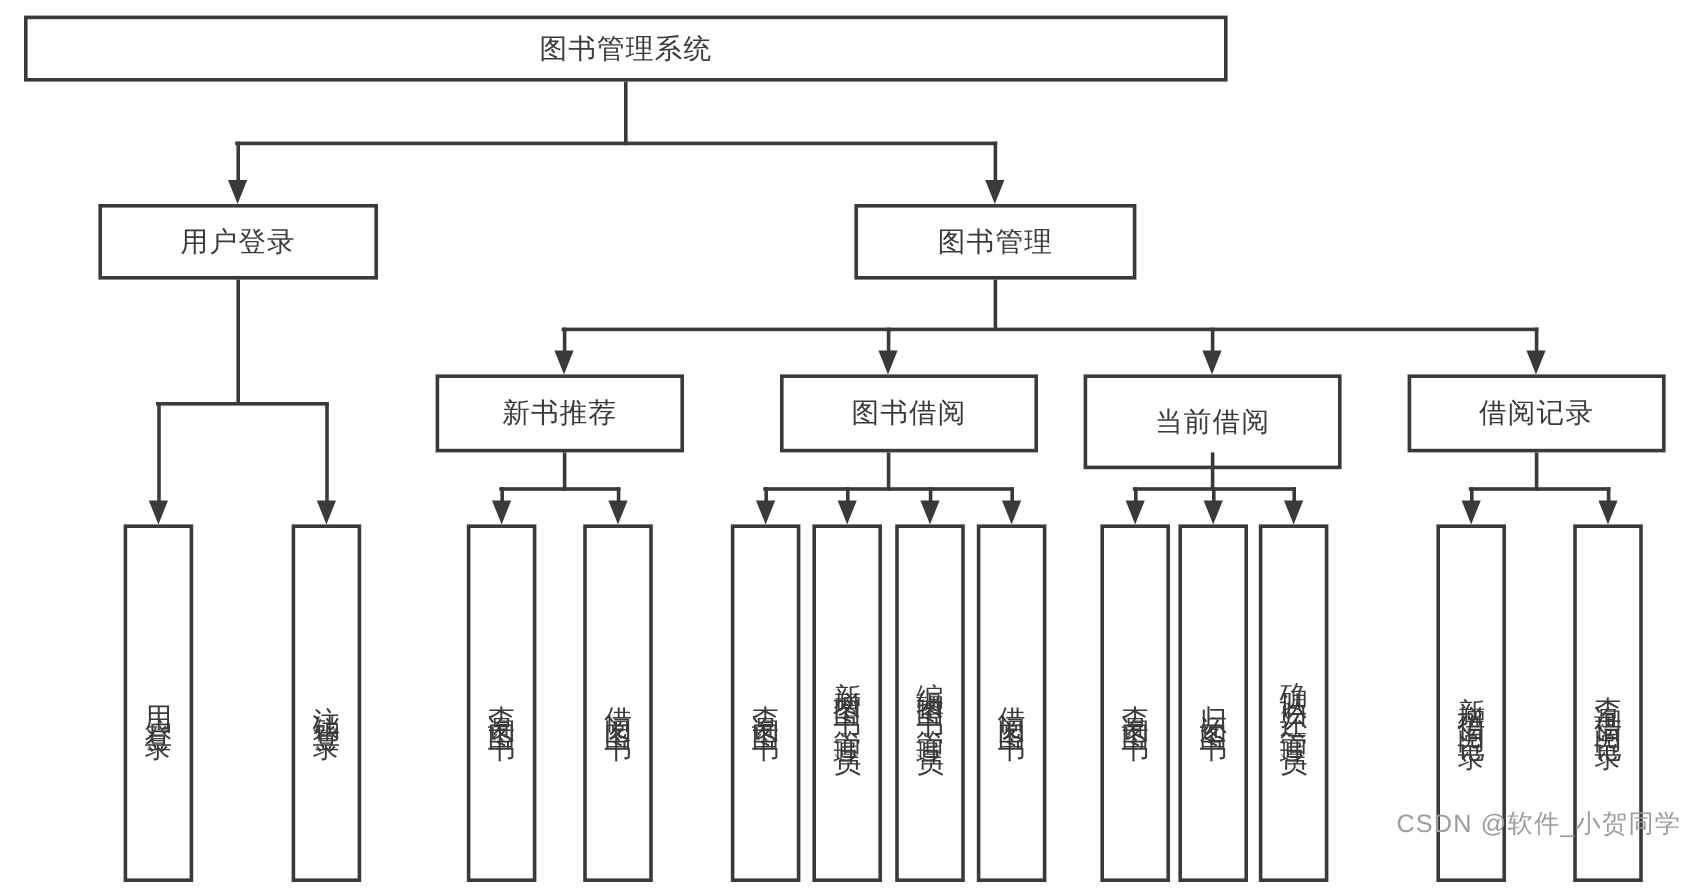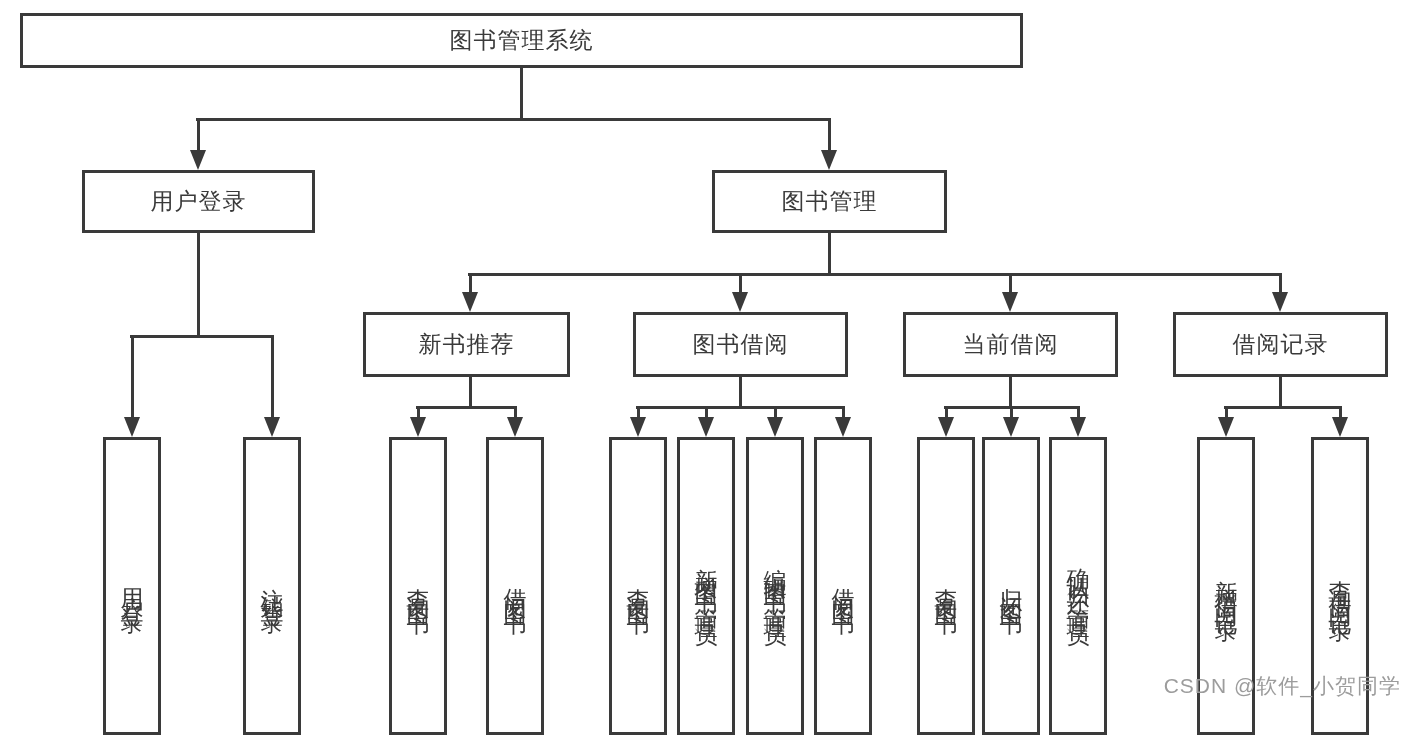--- a/index.html
+++ b/index.html
@@ -92,24 +92,24 @@
   <div class="v" style="left:739px;top:273px;height:23px;"></div>
   <div class="ar" style="left:732px;top:292px;"></div>
   <div class="v" style="left:1009px;top:273px;height:23px;"></div>
   <div class="ar" style="left:1002px;top:292px;"></div>
   <div class="v" style="left:1279px;top:273px;height:23px;"></div>
   <div class="ar" style="left:1272px;top:292px;"></div>
 
   <div class="box" style="left:363px;top:312px;width:207px;height:65px;">
     <span>新书推荐</span>
   </div>
-  <div class="box" style="left:633px;top:312px;width:215px;height:65px;">
+  <div class="box" style="left:650px;top:312px;width:215px;height:65px;">
     <span>图书借阅</span>
   </div>
-  <div class="box" style="left:903px;top:312px;width:215px;height:65px;">
+  <div class="box" style="left:903px;top:312px;width:215px;height:79px;">
     <span>当前借阅</span>
   </div>
   <div class="box" style="left:1173px;top:312px;width:215px;height:65px;">
     <span>借阅记录</span>
   </div>
 
   <div class="v" style="left:469px;top:377px;height:32px;"></div>
   <div class="h" style="left:416px;top:406px;width:101px;"></div>
   <div class="v" style="left:417px;top:406px;height:14px;"></div>
   <div class="ar" style="left:410px;top:417px;"></div>

